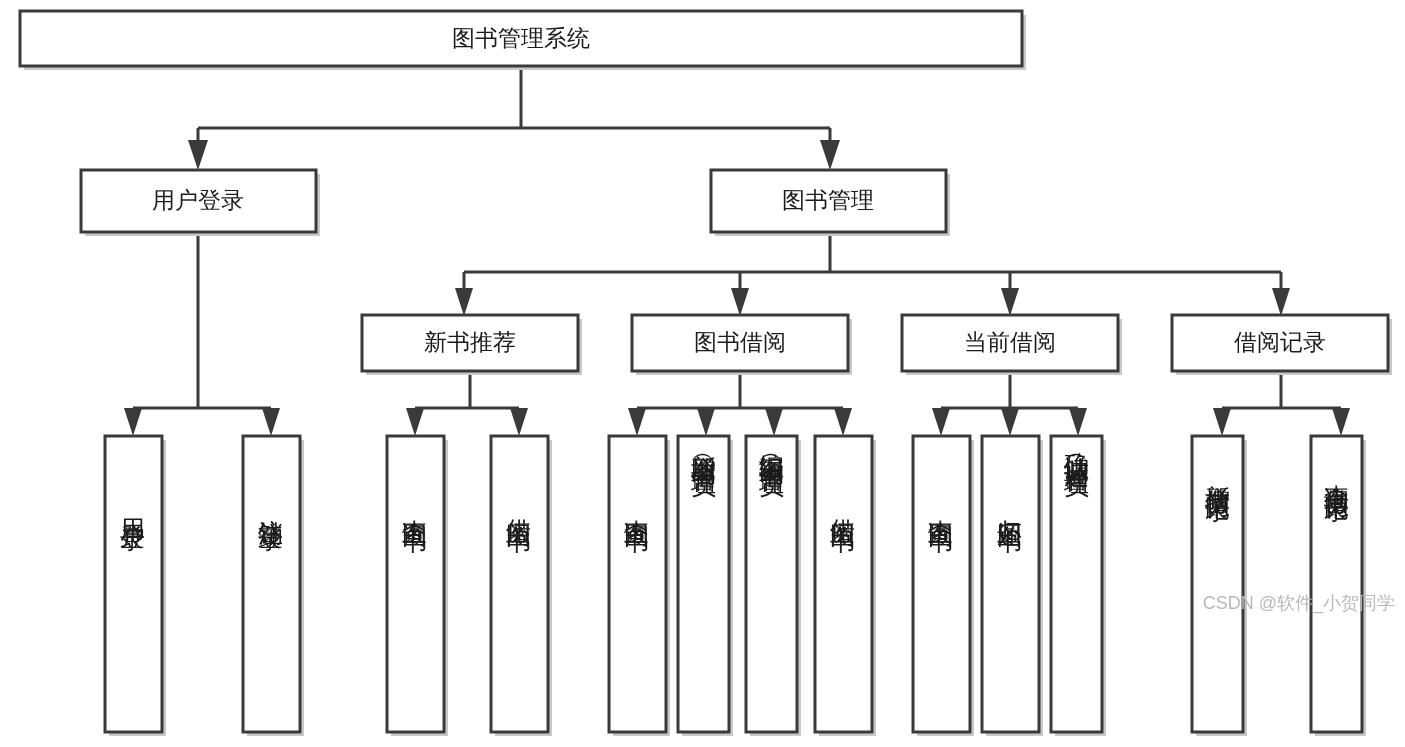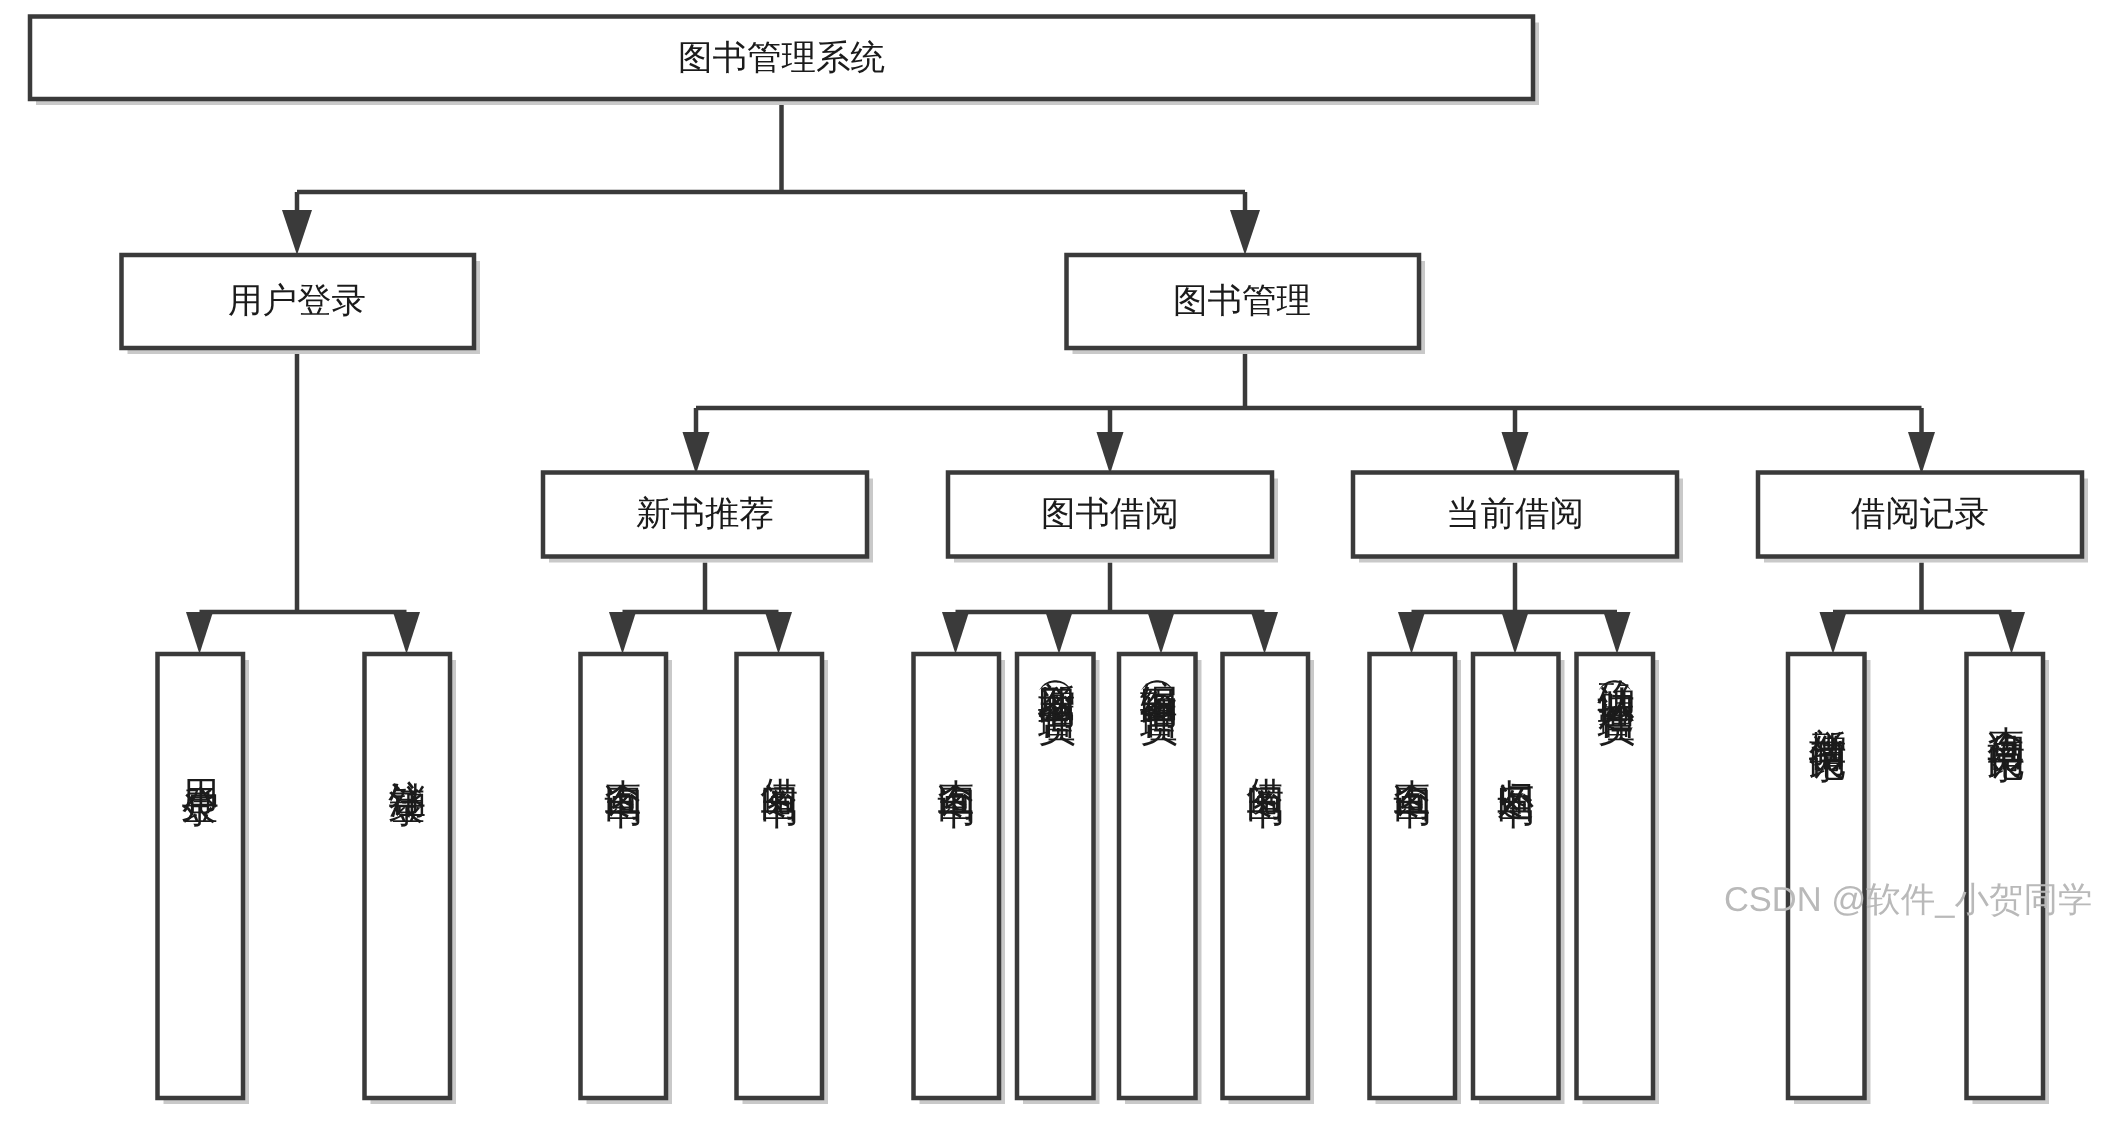--- a/index.html
+++ b/index.html
@@ -59,21 +59,21 @@
     text-anchor: middle;
     writing-mode: vertical-rl;
     glyph-orientation-vertical: 0;
     letter-spacing: 3px;
   }
   .watermark {
     position: absolute;
     right: 10px;
     bottom: 4px;
     font-family: "Liberation Sans", "DejaVu Sans", sans-serif;
-    font-size: 23px;
+    font-size: 18px;
     color: #b9b9b9;
     white-space: nowrap;
     user-select: none;
   }
 </style>
 </head>
 <body>
 
 <div id="diagram-root">
   <svg class="flow" viewBox="0 0 1405 747" xmlns="http://www.w3.org/2000/svg">

